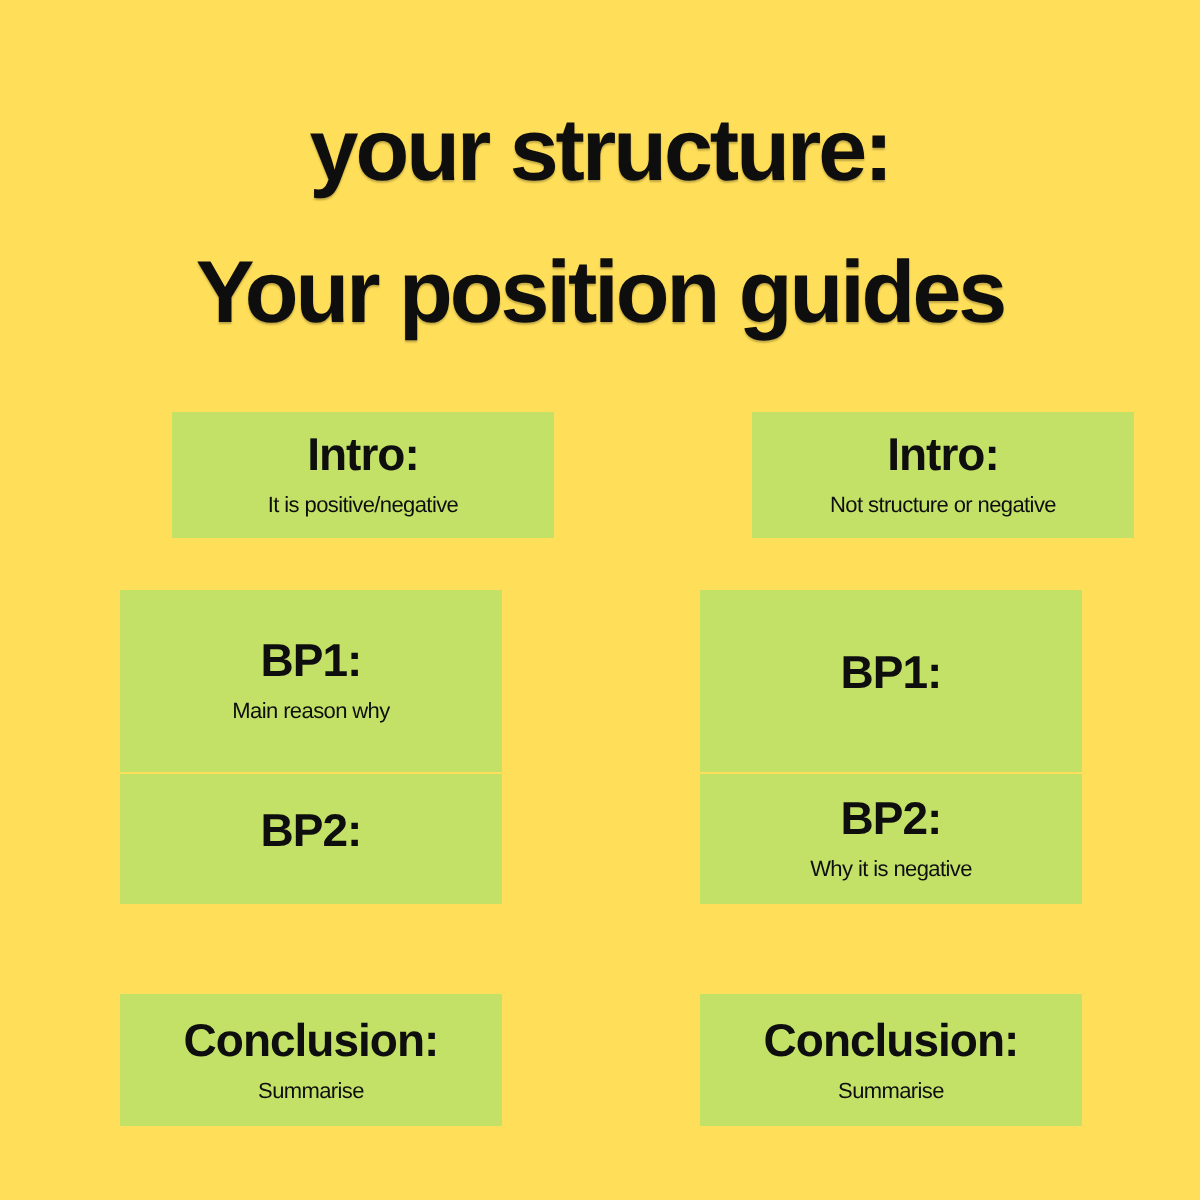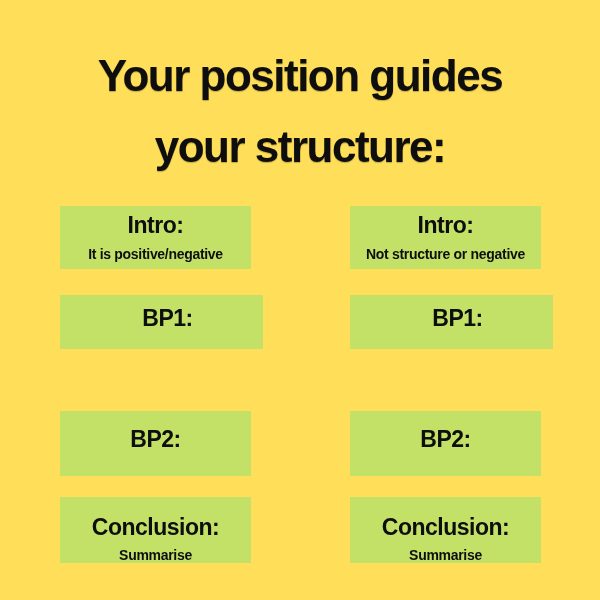--- a/index.html
+++ b/index.html
@@ -36,71 +36,73 @@
     background: var(--color-box_fill, #C3E167);
     display: flex;
     flex-direction: column;
     align-items: center;
     justify-content: center;
     text-align: center;
     color: var(--color-text, #0e0e0e);
   }
   .col-left  { left: 60px;  width: 191px; }
   .col-right { left: 350px; width: 191px; }
-  .row-1 { top: 206px; height: 63px; }
-  .row-2 { top: 295px; height: 54px; padding-left: 12px; }
-  .row-3 { top: 411px; height: 65px; }
-  .row-4 { top: 497px; height: 66px; justify-content: flex-end; }
+  .row-1 { top: 206px; height: 63px; margin-left: 26px; }
+  .row-2 { top: 295px; height: 91px; }
+  .row-3 { top: 387px; height: 65px; }
+  .row-4 { top: 497px; height: 66px; }
   .box-heading {
     font-size: 23px;
     font-weight: 800;
     letter-spacing: -0.5px;
     line-height: 1.1;
     margin-bottom: 7px;
   }
   .box-subtext {
-    font-size: 14px;
-    font-weight: 700;
+    font-size: 11px;
+    font-weight: 400;
     letter-spacing: -0.3px;
     line-height: 1.15;
   }
 </style>
 </head>
 <body>
 
 <div class="canvas">
 
   <h1 class="title">
+    <span class="title-line">your structure:</span>
     <span class="title-line">Your position guides</span>
-    <span class="title-line">your structure:</span>
   </h1>
 
   <div class="box col-left row-1">
     <div class="box-heading">Intro:</div>
     <div class="box-subtext">It is positive/negative</div>
   </div>
   <div class="box col-left row-2">
     <div class="box-heading">BP1:</div>
+    <div class="box-subtext">Main reason why</div>
   </div>
   <div class="box col-left row-3">
     <div class="box-heading">BP2:</div>
   </div>
   <div class="box col-left row-4">
     <div class="box-heading">Conclusion:</div>
     <div class="box-subtext">Summarise</div>
   </div>
 
   <div class="box col-right row-1">
     <div class="box-heading">Intro:</div>
     <div class="box-subtext">Not structure or negative</div>
   </div>
   <div class="box col-right row-2">
     <div class="box-heading">BP1:</div>
   </div>
   <div class="box col-right row-3">
     <div class="box-heading">BP2:</div>
+    <div class="box-subtext">Why it is negative</div>
   </div>
   <div class="box col-right row-4">
     <div class="box-heading">Conclusion:</div>
     <div class="box-subtext">Summarise</div>
   </div>
 
 </div>
 
 </body></html>

